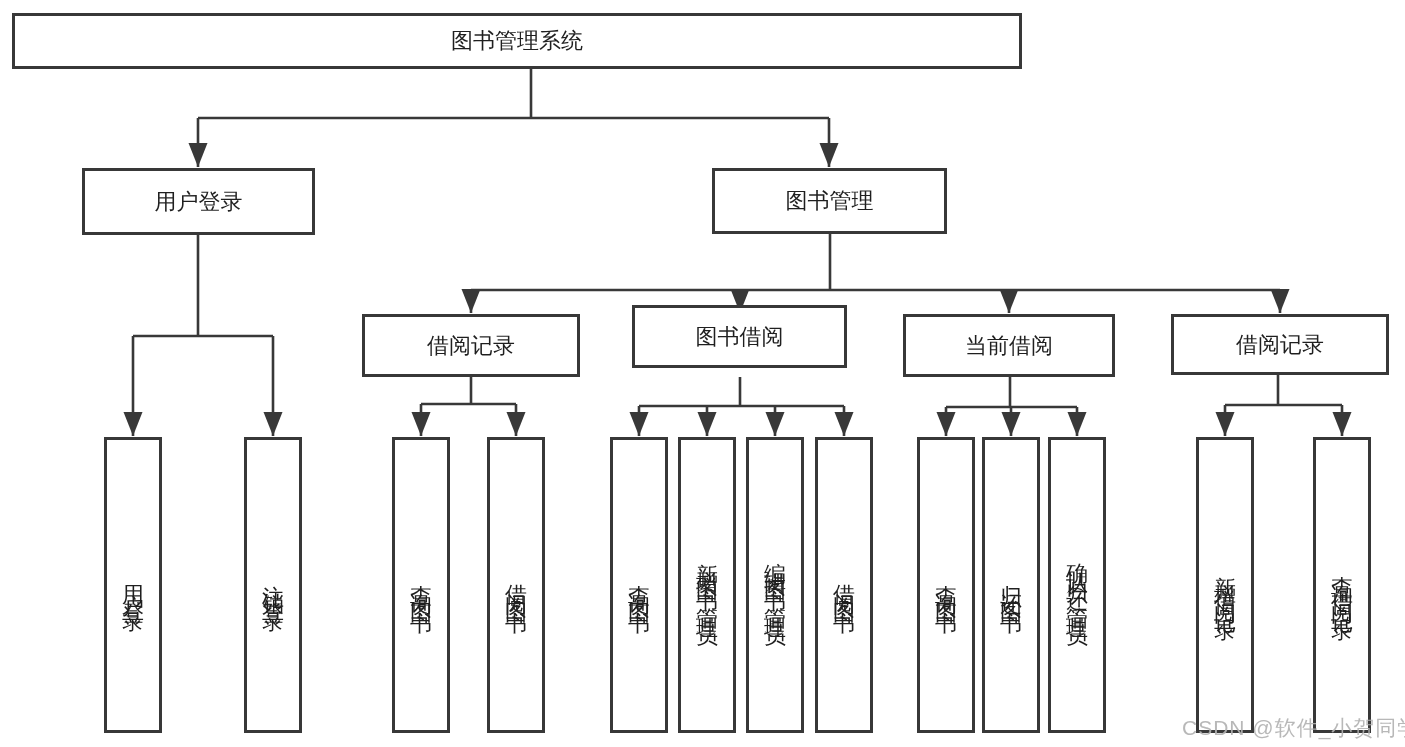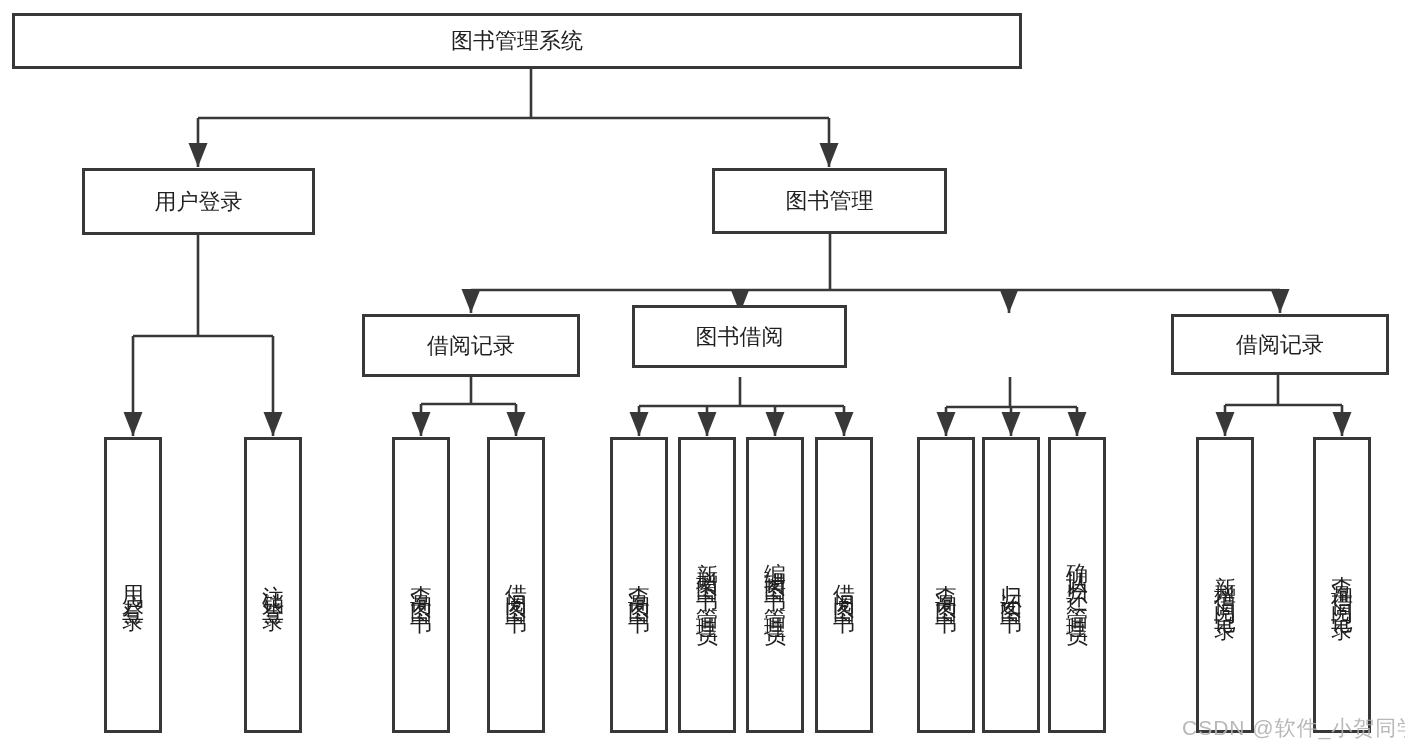--- a/index.html
+++ b/index.html
@@ -105,20 +105,23 @@
   <div class="node" style="left:712px;top:168px;width:235px;height:66px;">
     <span>图书管理</span>
   </div>
 
   <div class="node" style="left:362px;top:314px;width:218px;height:63px;">
     <span>借阅记录</span>
   </div>
   <div class="node" style="left:632px;top:305px;width:215px;height:63px;">
     <span>图书借阅</span>
   </div>
+  <div class="node" style="left:903px;top:314px;width:212px;height:63px;">
+    <span>当前借阅</span>
+  </div>
   <div class="node" style="left:1171px;top:314px;width:218px;height:61px;">
     <span>借阅记录</span>
   </div>
 
   <div class="node leaf" style="left:104px;">
     <span class="vtxt">用户登录</span>
   </div>
   <div class="node leaf" style="left:244px;">
     <span class="vtxt">注销登录</span>
   </div>

